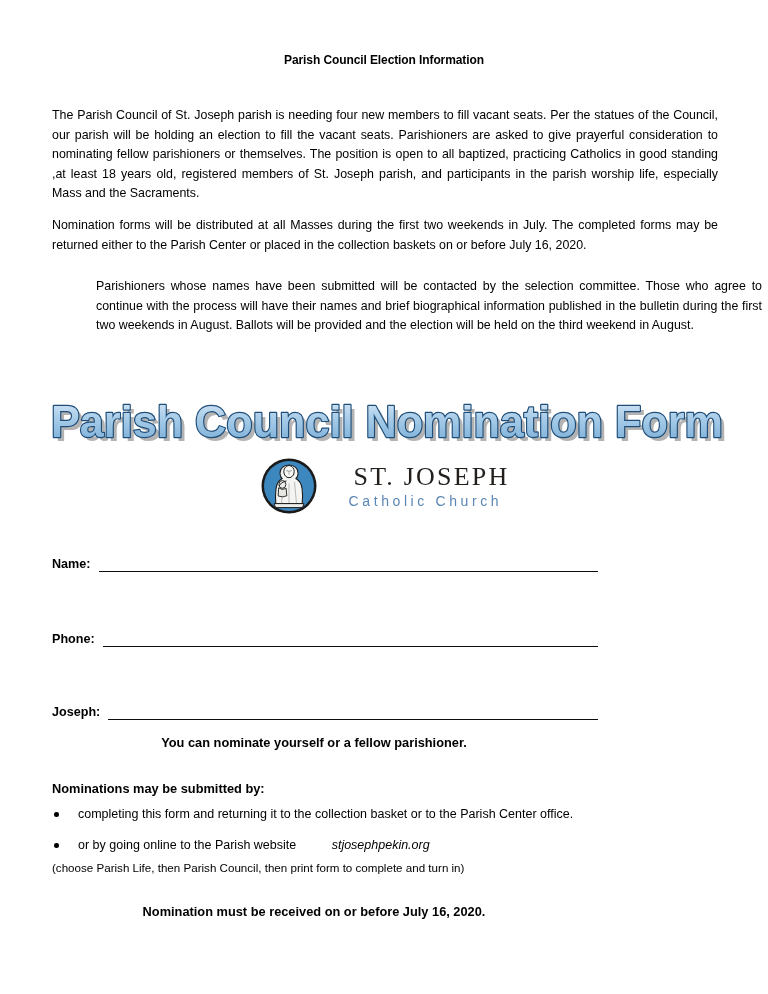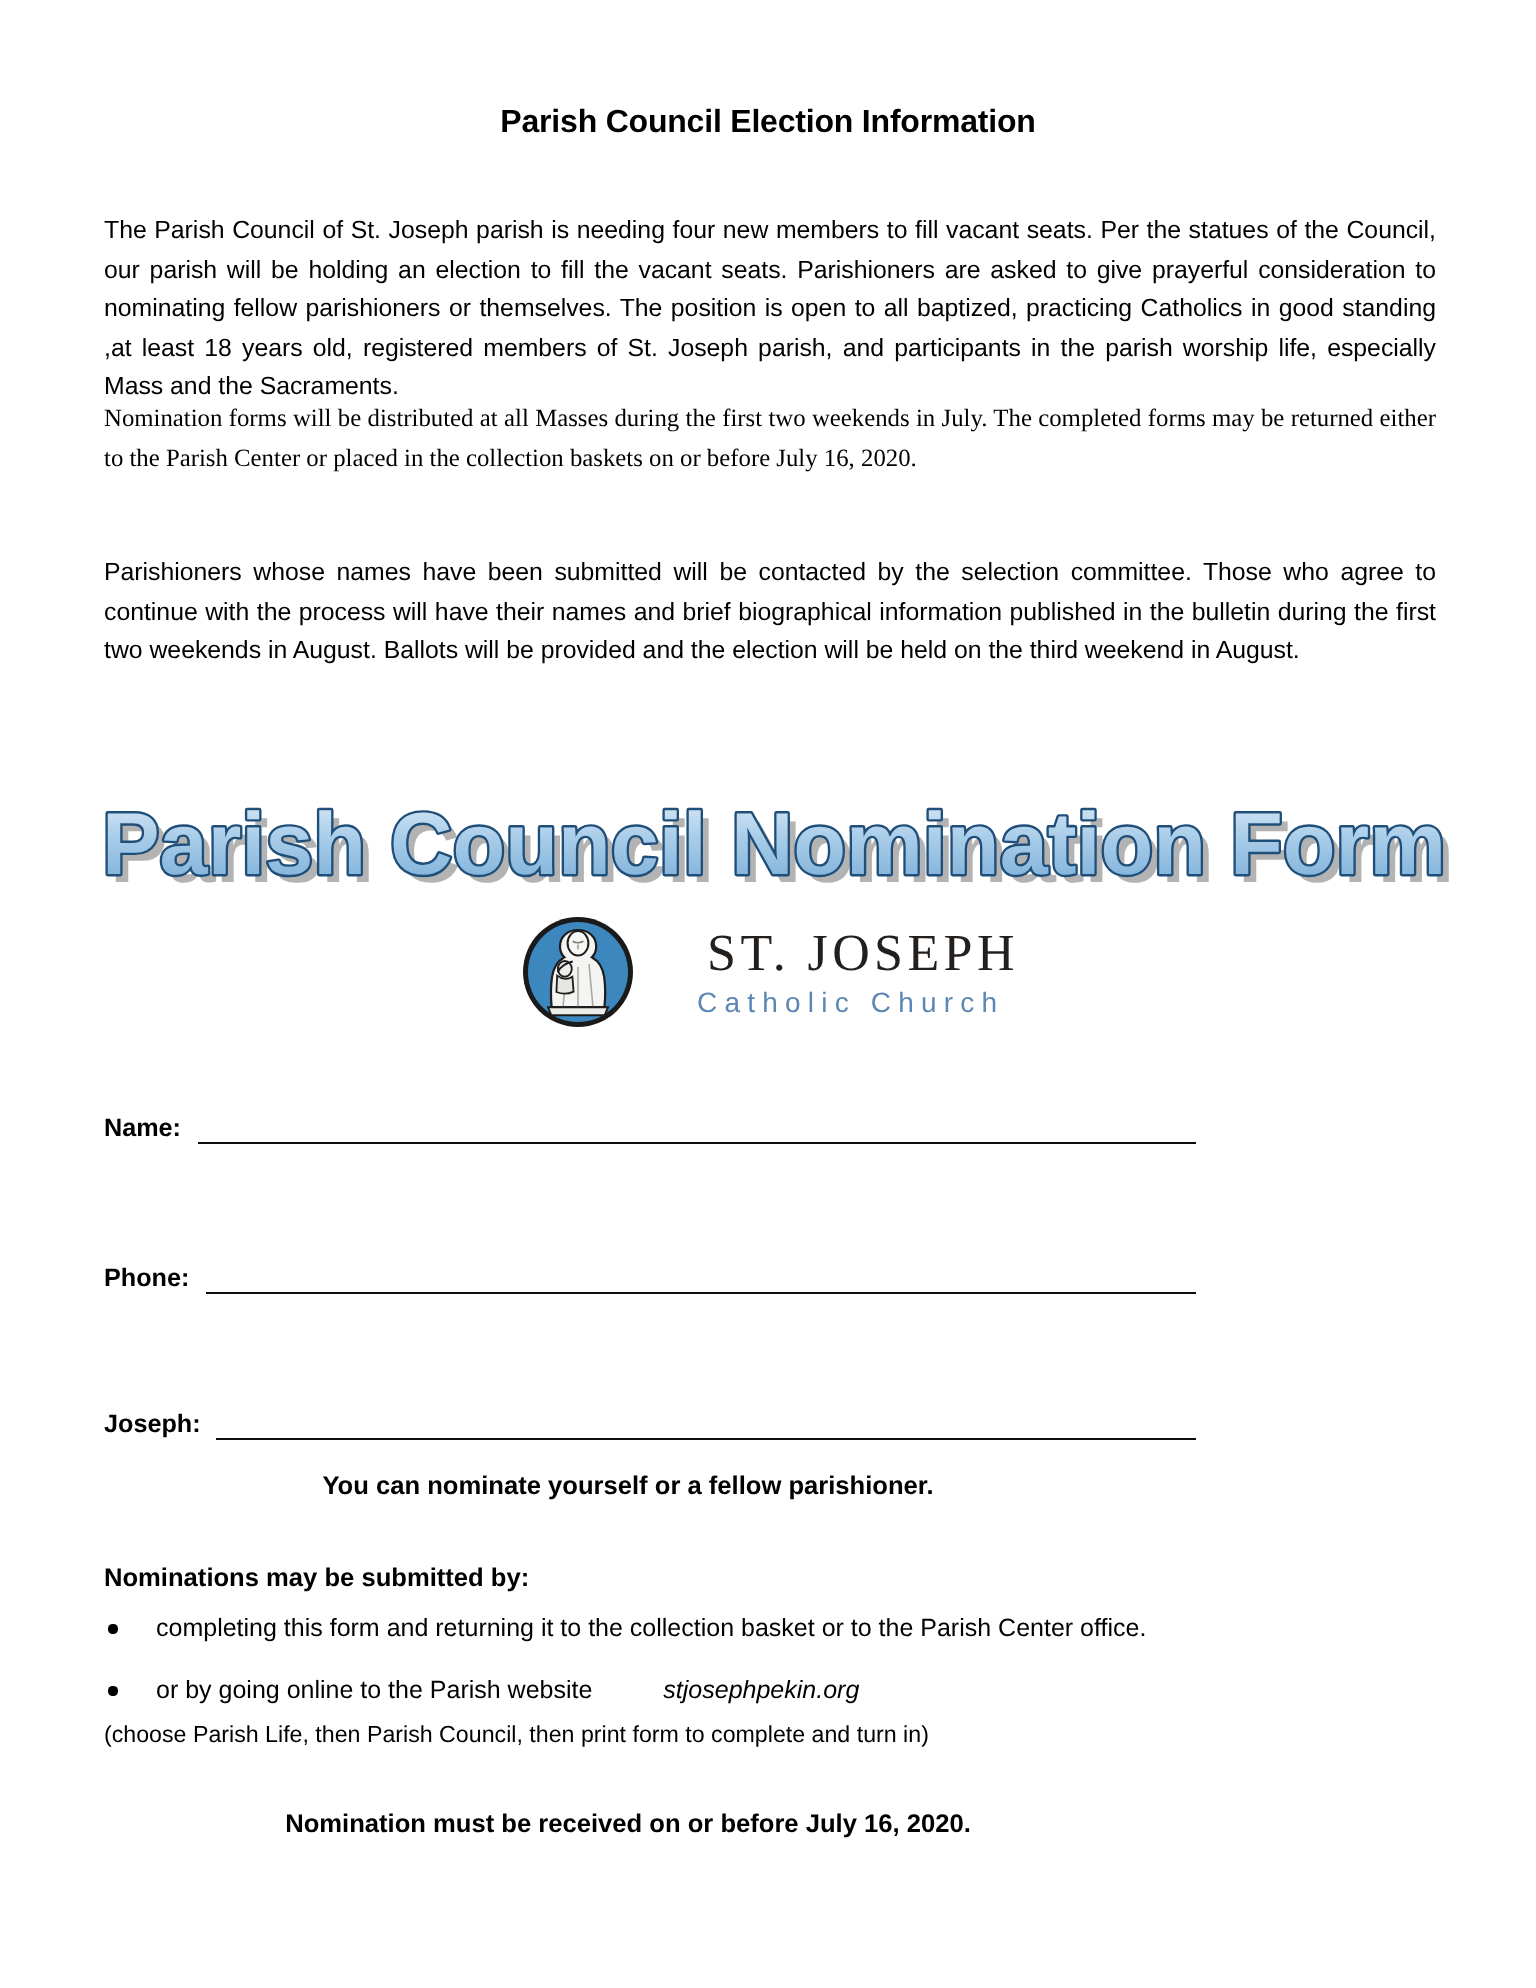--- a/index.html
+++ b/index.html
@@ -22,38 +22,38 @@
     background: #ffffff;
   }
 
   
   .doc-title {
     position: absolute;
     left: 0;
     top: 53px;
     width: 768px;
     text-align: center;
-    font-size: 16px;
+    font-size: 12px;
     font-weight: bold;
     letter-spacing: -0.1px;
   }
 
   
   .body-block {
     position: absolute;
     left: 52px;
     width: 666px;
     font-size: 12.4px;
     line-height: 19.6px;
     text-align: justify;
     text-justify: inter-word;
   }
   #para-1 { top: 106px; }
-  #para-2 { top: 200px; font-family: Liberation Serif, serif; }
-  #para-3 { top: 277px; }
+  #para-2 { top: 216px; }
+  #para-3 { top: 277px; margin-left: 44px; }
 
   
   .wordart-wrap {
     position: absolute;
     left: 40px;
     top: 396px;
     width: 694px;
     height: 56px;
   }
   .wordart-svg { display: block; width: 694px; height: 56px; }

